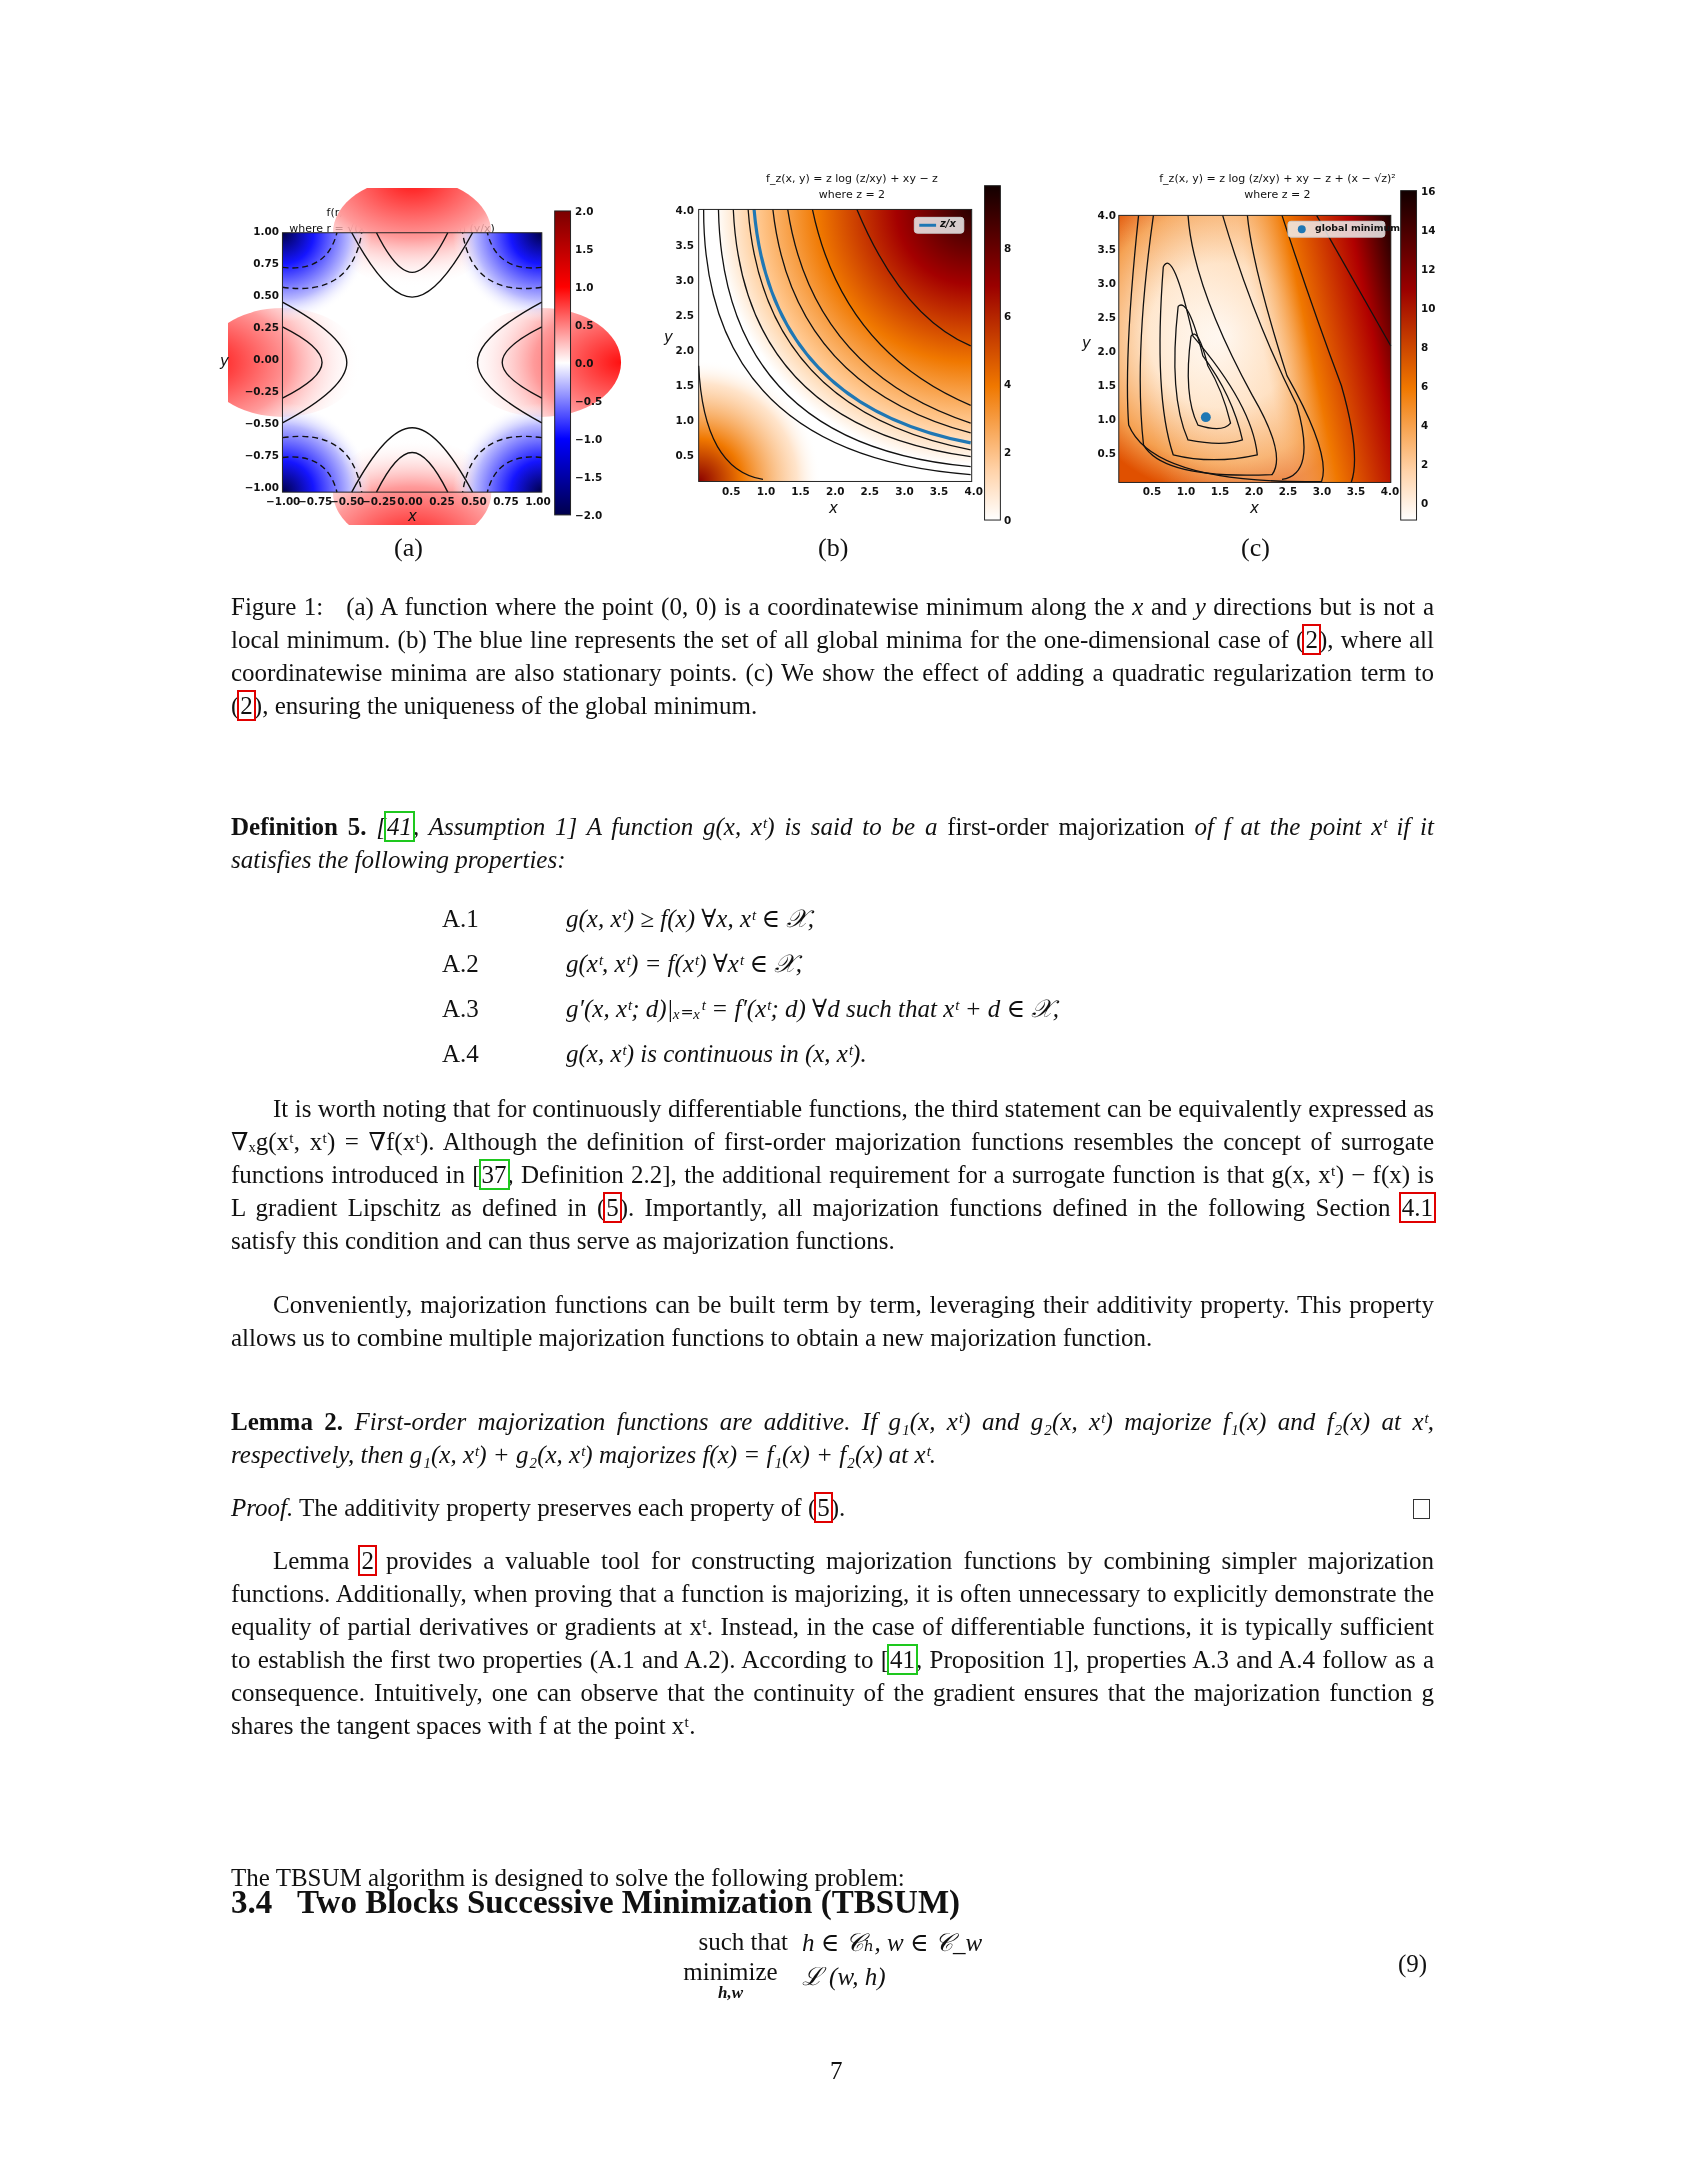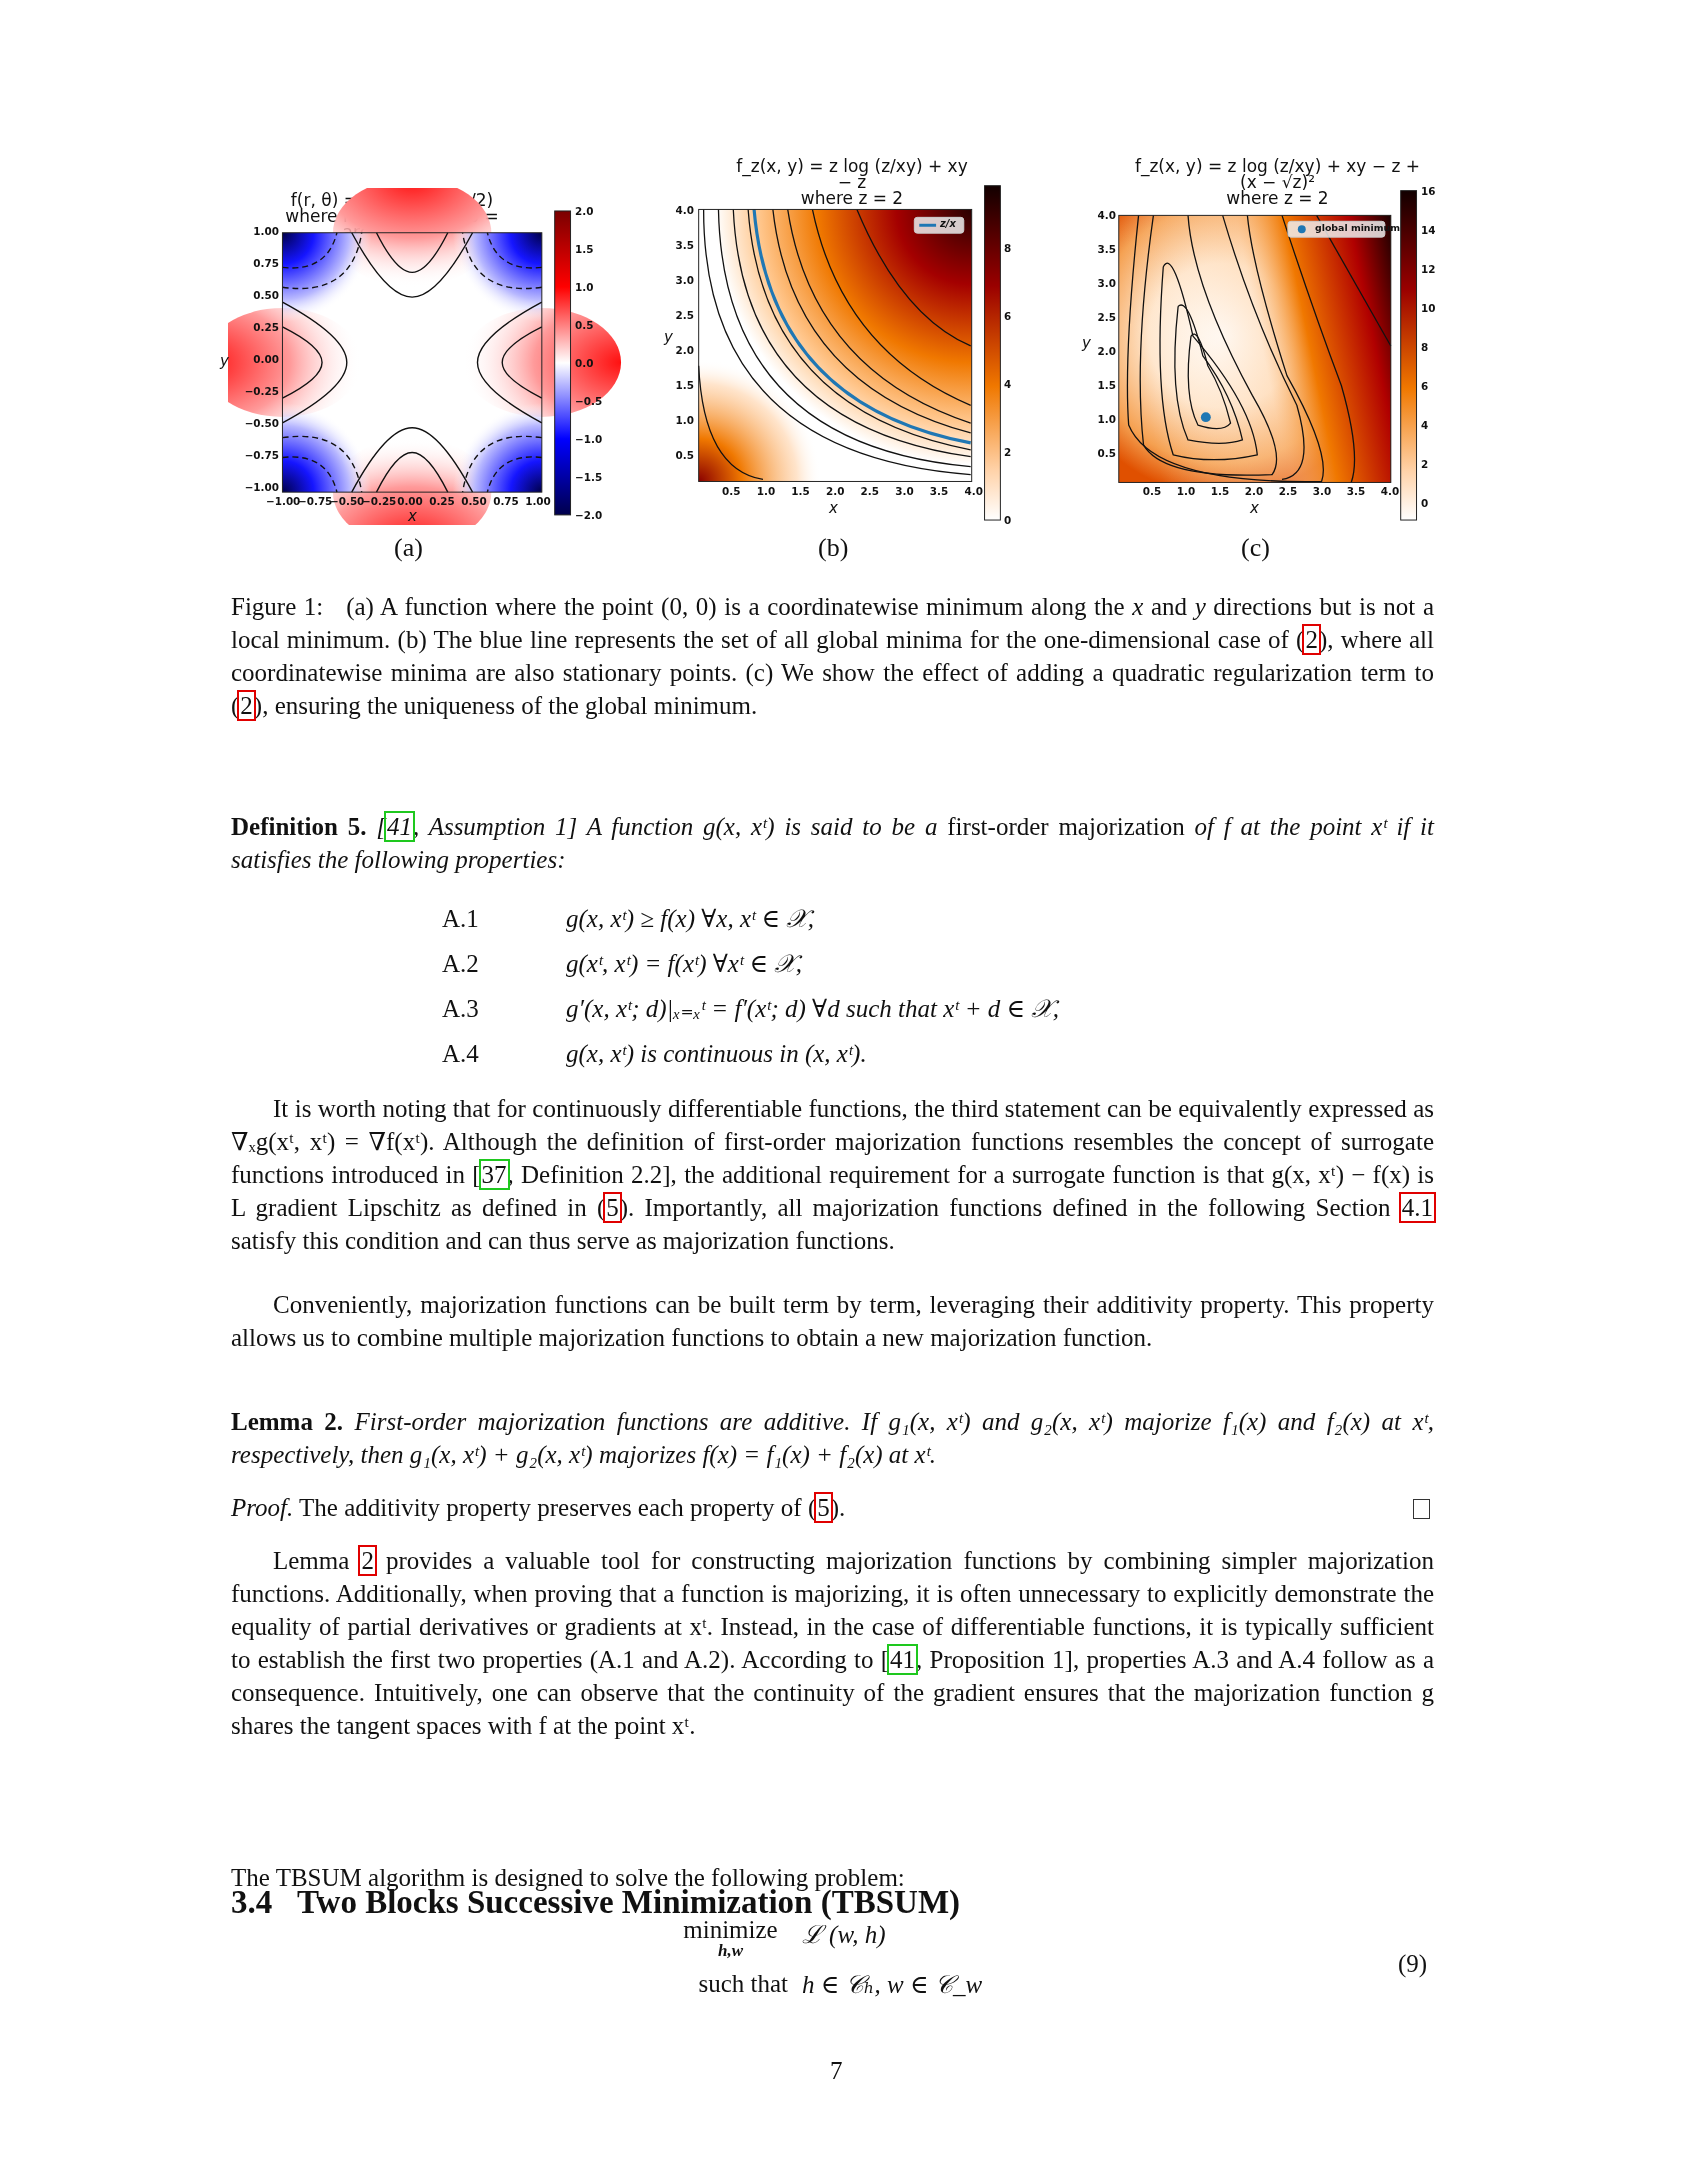--- a/index.html
+++ b/index.html
@@ -6,21 +6,21 @@
   body { width:1683px; height:2178px; position:relative; overflow:hidden;
          font-family:"Liberation Serif","DejaVu Serif",serif; color:#111; }
   .abs { position:absolute; }
   .sans { font-family:"DejaVu Sans","Liberation Sans",sans-serif; }
   .para { font-size:25px; line-height:33px; text-align:justify; }
   .para .indent { display:inline-block; width:42px; }
   i, .it { font-style:italic; }
   .ref-red { outline:2px solid #e00000; outline-offset:0px; padding:0 1px; }
   .ref-green { outline:2px solid #1ec81e; outline-offset:0px; padding:0 1px; }
   .sublabel { font-size:26px; }
-  .fig-title { font-size:17px; text-align:center; line-height:16px; }
+  .fig-title { font-size:11px; text-align:center; line-height:16px;margin-top:13px; }
   .tick { font-size:10.4px;font-weight:bold; }
   .axis-lab { font-size:15px; font-style:italic; }
   .props td { font-size:25px; padding:0; height:45px; vertical-align:middle; }
   .props td.lbl { width:124px; }
   h2.sec { margin:0; font-size:33px; font-weight:bold; }
   .qed { display:inline-block; width:15px; height:18px; border:1.5px solid #333; }
 </style>
 </head>
 <body>
 
@@ -343,28 +343,28 @@
   <span class="indent"></span><span>Lemma </span><span class="ref-red">2</span><span> provides a valuable tool for constructing majorization functions by combining simpler majorization functions. Additionally, when proving that a function is majorizing, it is often unnecessary to explicitly demonstrate the equality of partial derivatives or gradients at xᵗ. Instead, in the case of differentiable functions, it is typically sufficient to establish the first two properties (A.1 and A.2). According to [</span><span class="ref-green">41</span><span>, Proposition 1], properties A.3 and A.4 follow as a consequence. Intuitively, one can observe that the continuity of the gradient ensures that the majorization function g shares the tangent spaces with f at the point xᵗ.</span>
 </div>
 
 <h2 class="abs sec" style="left:231px;top:1884px;">
   <span>3.4</span>&nbsp;&nbsp;&nbsp;<span>Two Blocks Successive Minimization (TBSUM)</span>
 </h2>
 
 <div class="abs para" style="left:231px;top:1861px;width:1203px;">The TBSUM algorithm is designed to solve the following problem:</div>
 
 <div class="abs" style="left:673px;top:1916px;width:594px;font-size:25px;">
+  <div style="display:flex;margin-top:12px;">
+    <div style="width:115px;text-align:right;">such that</div>
+    <div style="margin-left:14px;font-style:italic;">h ∈ 𝒞ₕ, w ∈ 𝒞_w</div>
+  </div>
   <div style="display:flex;align-items:flex-start;">
     <div style="width:115px;text-align:center;">
       <div>minimize</div>
       <div style="font-size:17px;font-weight:bold;font-style:italic;line-height:14px;">h,w</div>
     </div>
     <div style="margin-left:14px;font-style:italic;">ℒ (w, h)</div>
   </div>
-  <div style="display:flex;margin-top:12px;">
-    <div style="width:115px;text-align:right;">such that</div>
-    <div style="margin-left:14px;font-style:italic;">h ∈ 𝒞ₕ, w ∈ 𝒞_w</div>
-  </div>
 </div>
 <div class="abs" style="left:1398px;top:1950px;font-size:25px;">(9)</div>
 
 <div class="abs" style="left:830px;top:2057px;font-size:25px;">7</div>
 
 
 </body></html>

